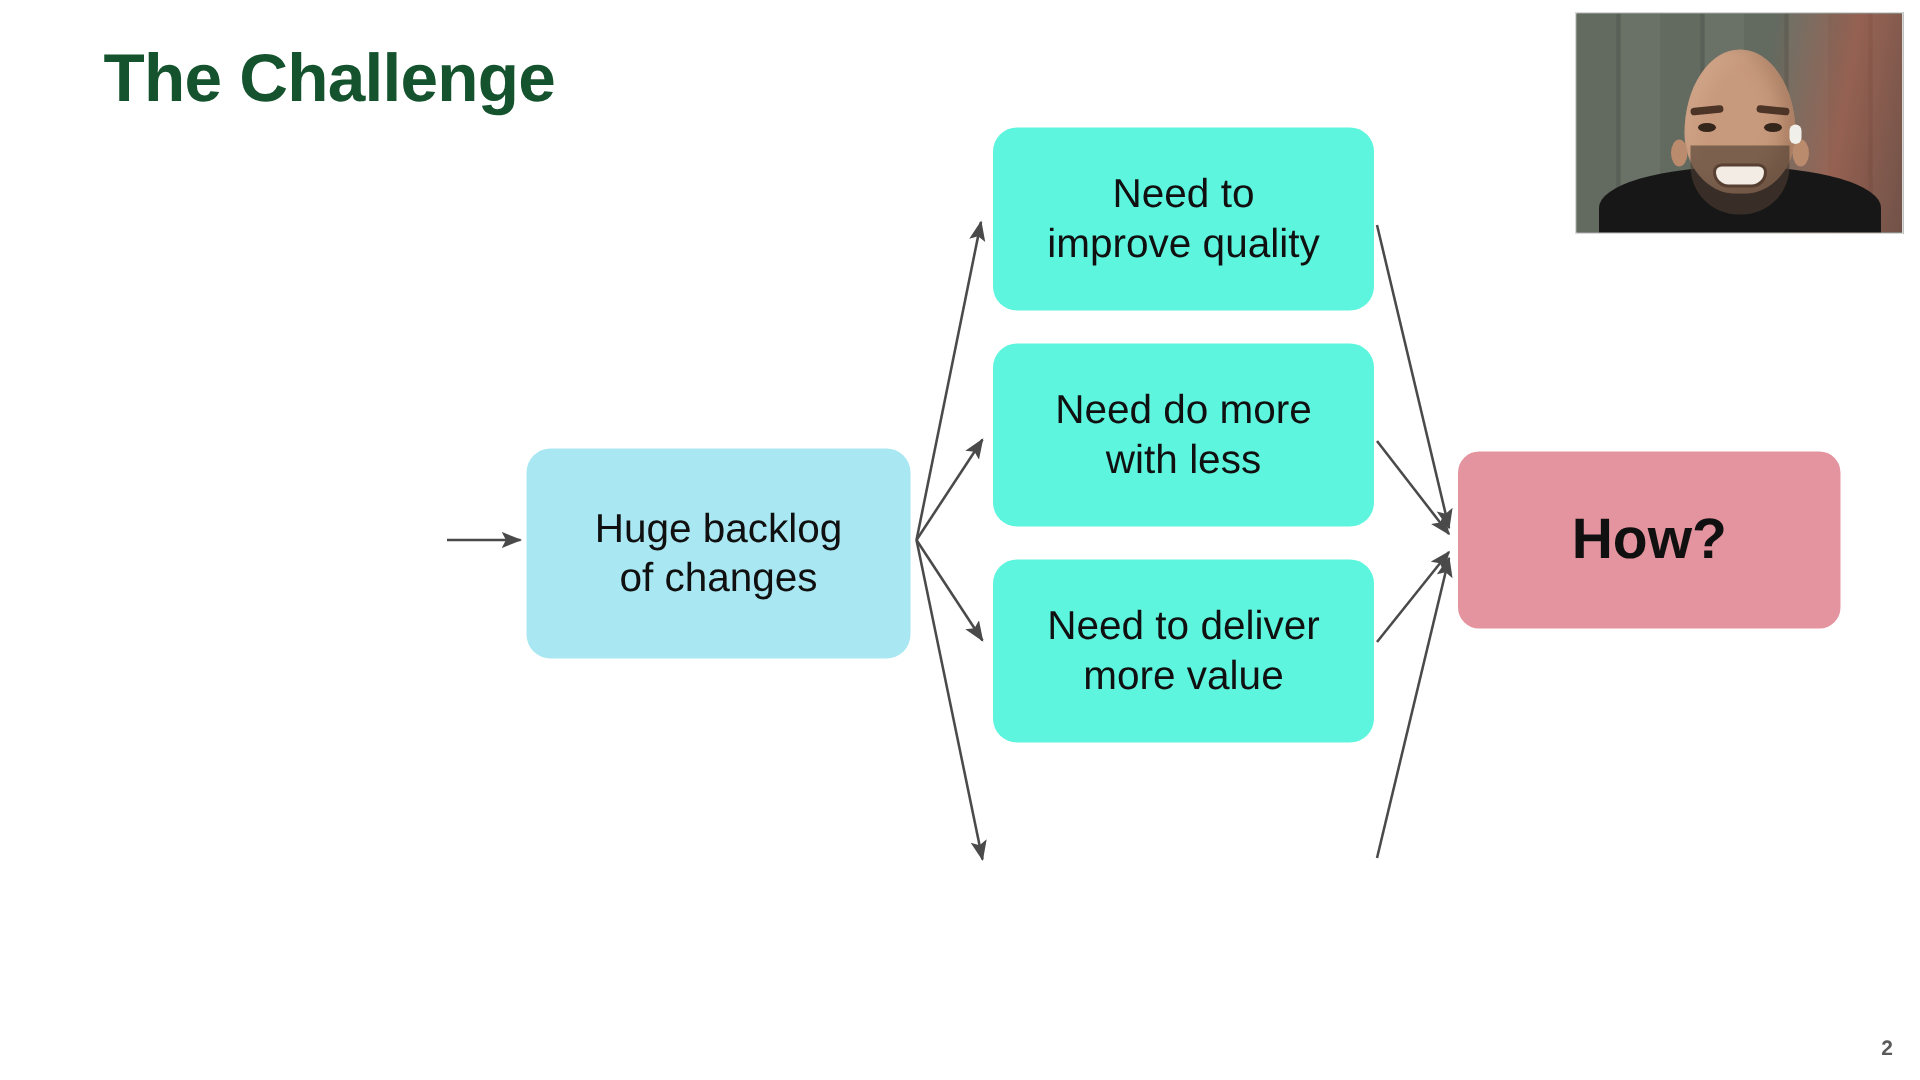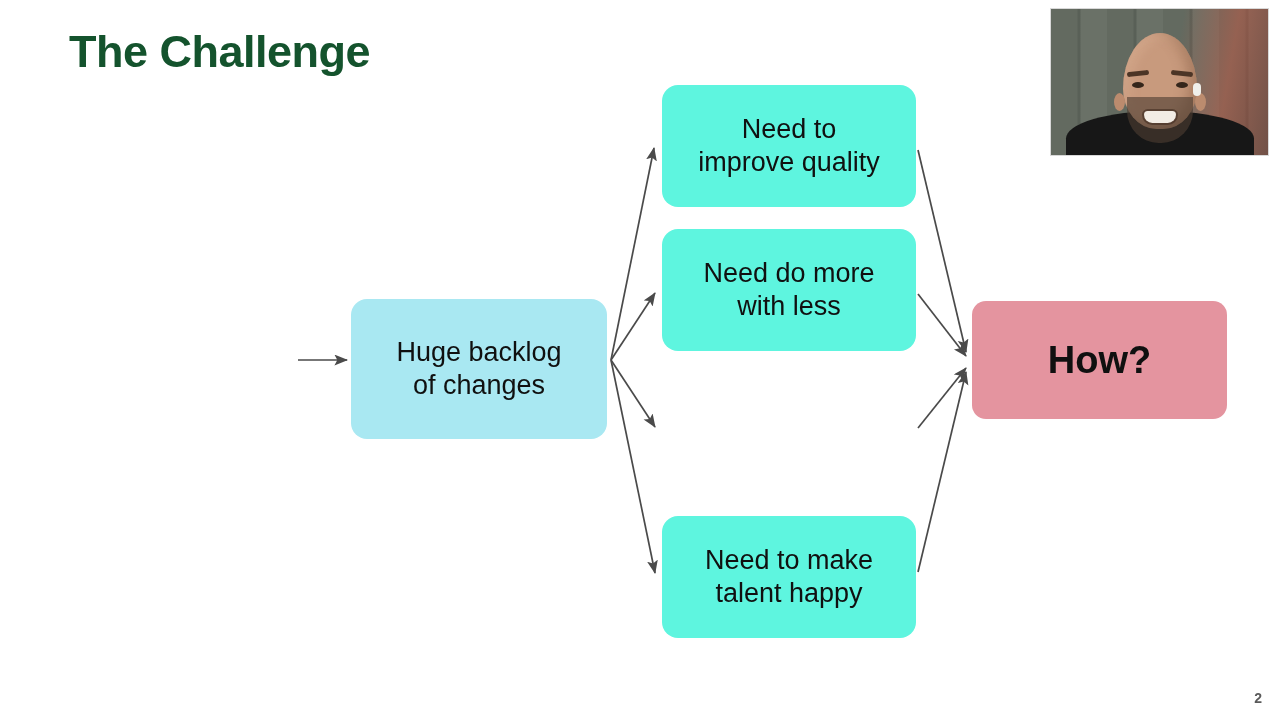--- a/index.html
+++ b/index.html
@@ -259,25 +259,25 @@
   <div class="node node-need need-2">
     <span class="node-text">Need do more
 with less</span>
   </div>
 
   <div class="node node-need need-1">
     <span class="node-text">Need to
 improve quality</span>
   </div>
 
-
-  <div class="node node-need need-4">
-    <span class="node-text">Need to make
-talent happy</span>
-  </div>
+  <div class="node node-need need-3">
+    <span class="node-text">Need to deliver
+more value</span>
+  </div>
+
 
   <div class="node node-how">
     <span class="node-text">How?</span>
   </div>
 
   <div class="webcam">
     <div class="webcam-bg"></div>
     <div class="wc-body"></div>
     <div class="wc-head">
       <div class="wc-ear-l"></div>

